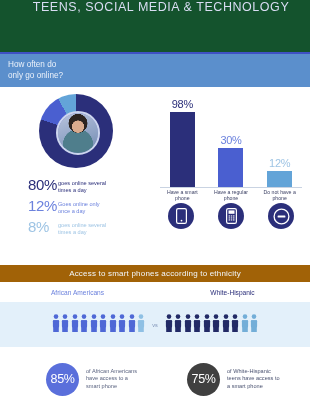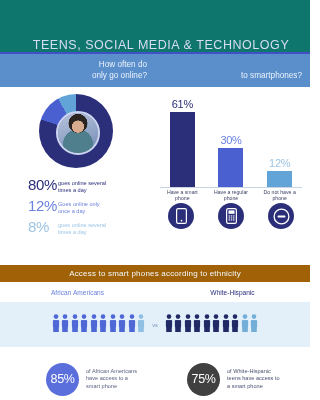--- a/index.html
+++ b/index.html
@@ -5,36 +5,36 @@
   html,body{margin:0;padding:0;}
   body{
     width:310px;height:400px;overflow:hidden;
     font-family:"Liberation Sans",sans-serif;
     background:#ffffff;
   }
   .page{position:relative;width:310px;height:400px;background:#ffffff;}
 
   
   .title-bar{
-    height:52px;background:#0f766e;
-    display:flex;align-items:flex-end;justify-content:center;padding-left:12px;
+    height:52px;background:#14532d;
+    display:flex;align-items:flex-start;justify-content:center;padding-left:12px;
   }
   .title-bar .title{
     color:#d9ddf3;font-size:12.5px;letter-spacing:.55px;font-weight:400;
     text-align:center;
   }
 
   
   .question-band{
     height:33px;background:#5b8fcc;
     display:flex;align-items:center;
     border-top:2px solid #3f51c4;
   }
   .question-band .q{
-    flex:1;text-align:right;color:#eaf1fa;font-size:8.2px;line-height:10.5px;
+    flex:1;text-align:left;color:#eaf1fa;font-size:8.2px;line-height:10.5px;
     padding:0 8px;
   }
 
   
   .top{display:flex;height:178px;background:#fff;}
   .col-left{width:152px;position:relative;}
   .col-right{width:158px;position:relative;}
 
   
   .donut-wrap{display:flex;justify-content:center;margin-top:7px;}
@@ -119,21 +119,20 @@
     <div class="title">TEENS, SOCIAL MEDIA &amp; TECHNOLOGY</div>
   </div>
 
   <div class="question-band">
     <div class="q">
       <span>How often do</span><br>
       <span>only go online?</span>
     </div>
     <div class="q">
       <br>
-      <span>to smartphones?</span>
     </div>
   </div>
 
   <div class="top">
 
     <div class="col-left">
       <div class="donut-wrap">
         <div class="donut">
           <div class="hole">
             <div class="photo"></div>
@@ -163,21 +162,21 @@
             <span>times a day</span>
           </div>
         </div>
       </div>
     </div>
 
     <div class="col-right">
       <div class="chart">
         <div class="bars">
           <div class="bargroup">
-            <div class="barlabel c-navy">61%</div>
+            <div class="barlabel c-navy">98%</div>
             <div class="bar" style="height:75px;background:#2b2f7a;"></div>
           </div>
           <div class="bargroup">
             <div class="barlabel c-blue">30%</div>
             <div class="bar" style="height:39px;background:#4a5fd0;"></div>
           </div>
           <div class="bargroup">
             <div class="barlabel c-lblue">12%</div>
             <div class="bar" style="height:16px;background:#63a4d8;"></div>
           </div>

